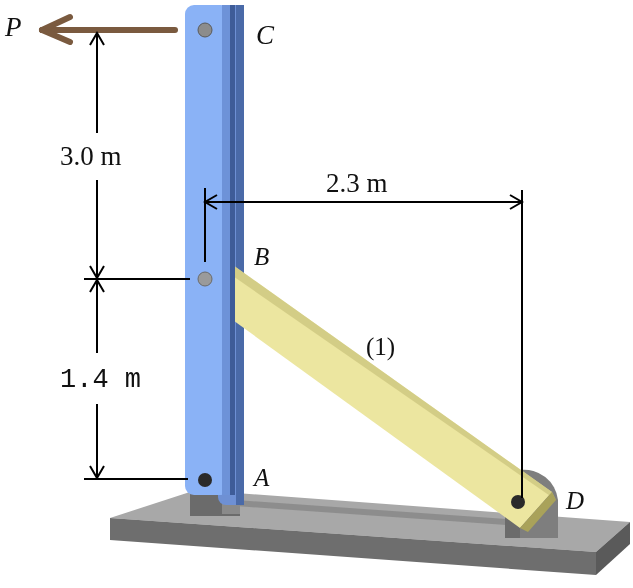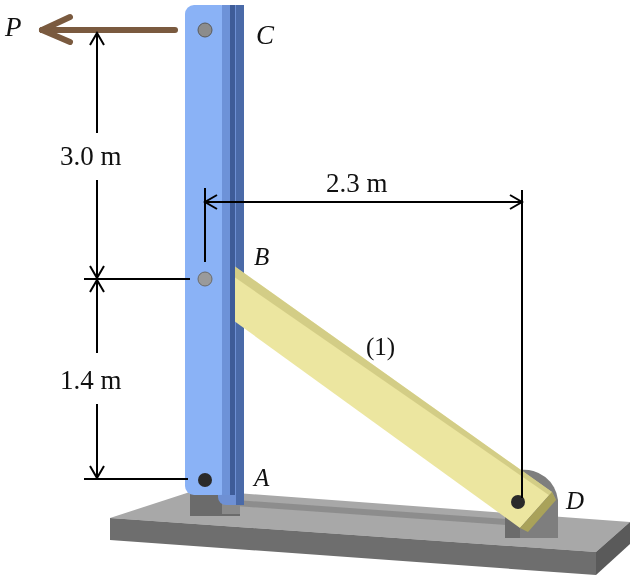--- a/index.html
+++ b/index.html
@@ -79,14 +79,14 @@
   </g>
 </svg>
 
 <div class="lbl it" style="left:5px; top:14px;">P</div>
 <div class="lbl it" style="left:256px; top:22px;">C</div>
 <div class="lbl it" style="left:254px; top:244px; font-size:25px;">B</div>
 <div class="lbl it" style="left:254px; top:465px; font-size:25px;">A</div>
 <div class="lbl it" style="left:566px; top:488px; font-size:25px;">D</div>
 <div class="lbl" style="left:366px; top:334px; font-size:25px;">(1)</div>
 <div class="lbl" style="left:60px; top:143px;">3.0 m</div>
-<div class="lbl" style="left:60px; top:367px;">1.4 m</div>
+<div class="lbl" style="left:60px; top:367px;font-family:Liberation Mono, monospace;">1.4 m</div>
 <div class="lbl" style="left:326px; top:170px;">2.3 m</div>
 
 </body></html>

